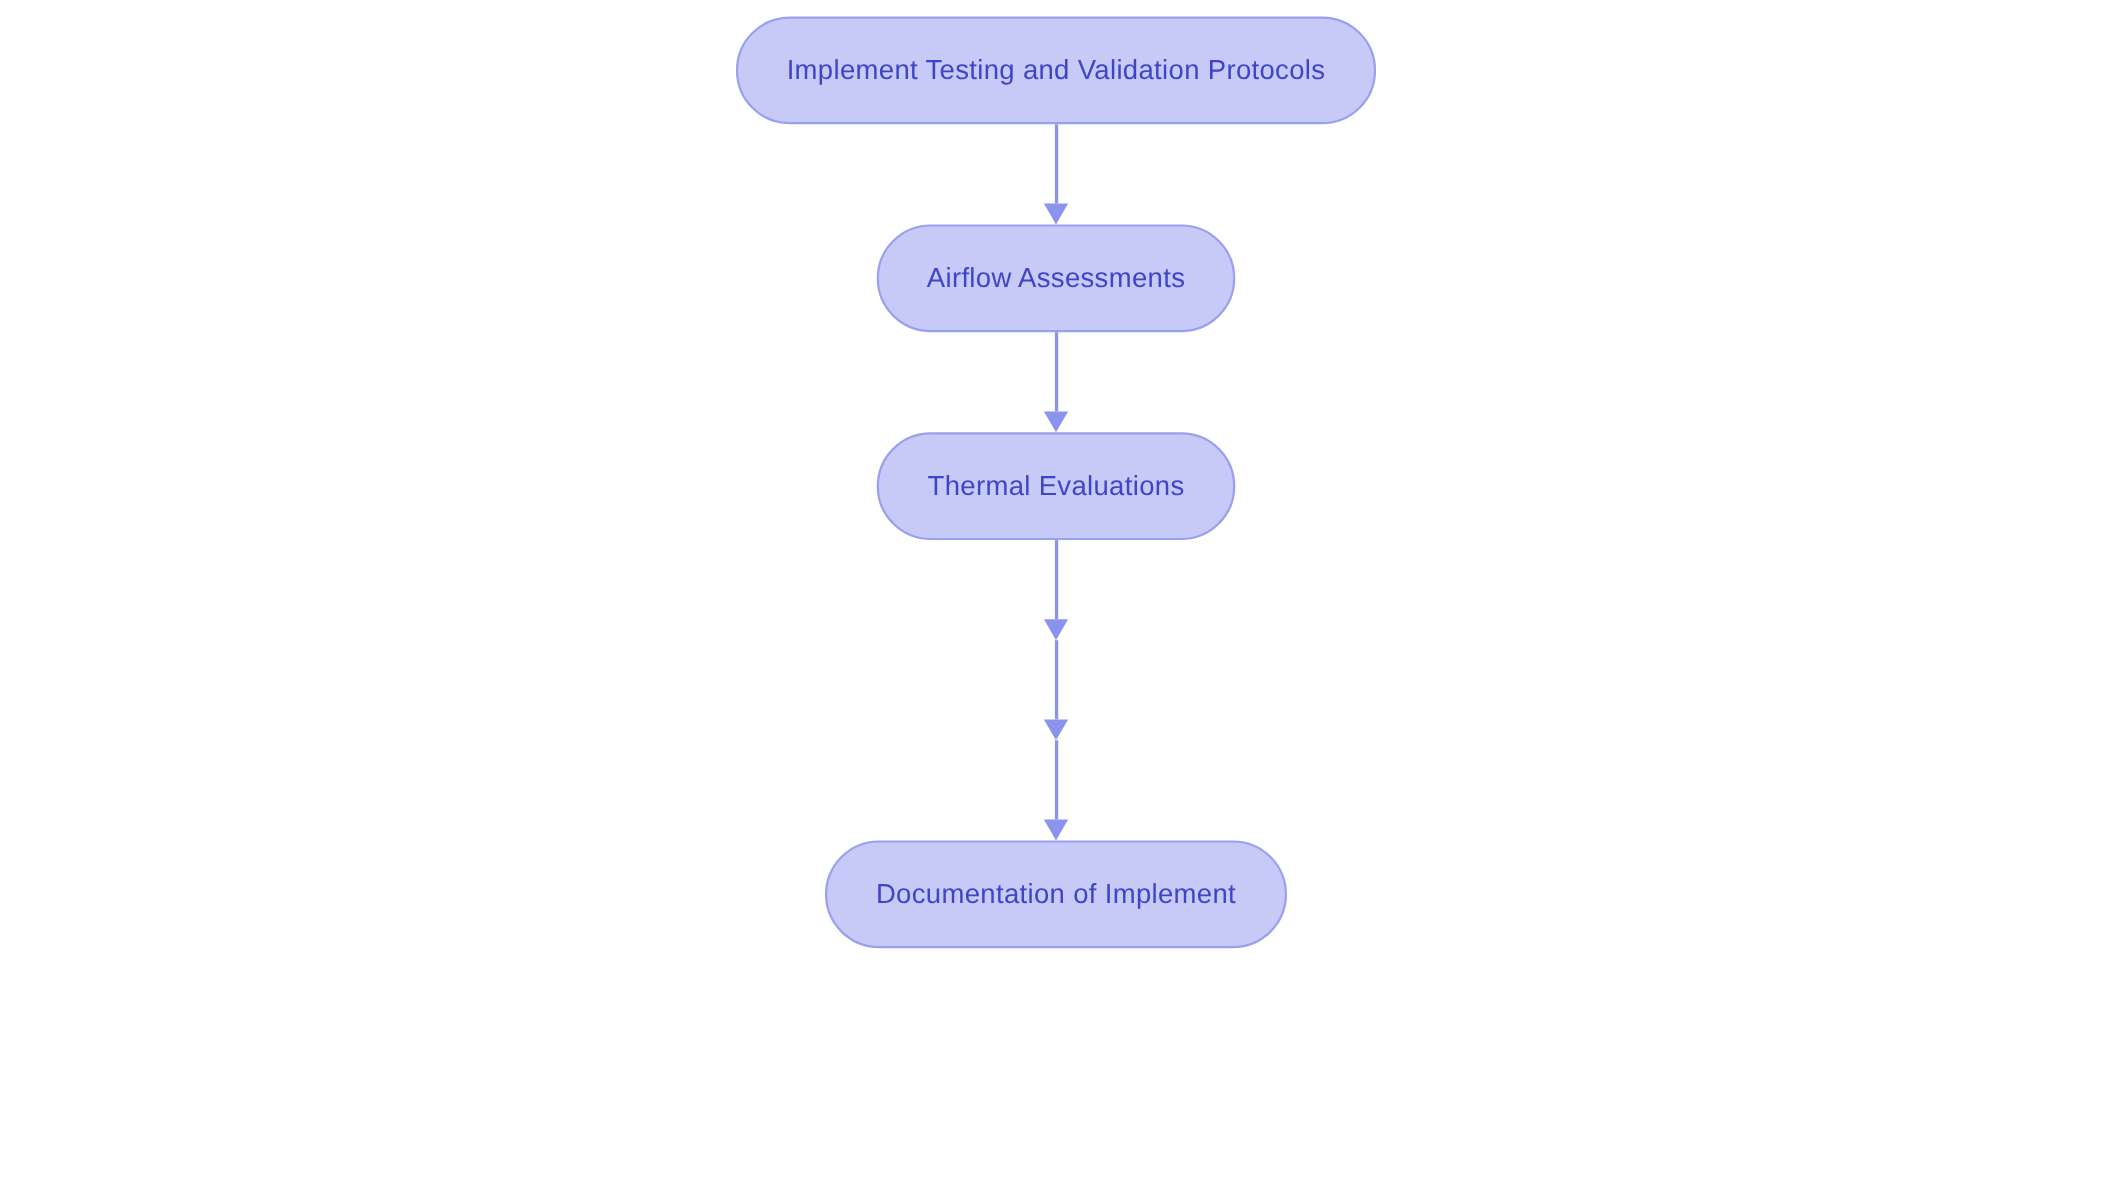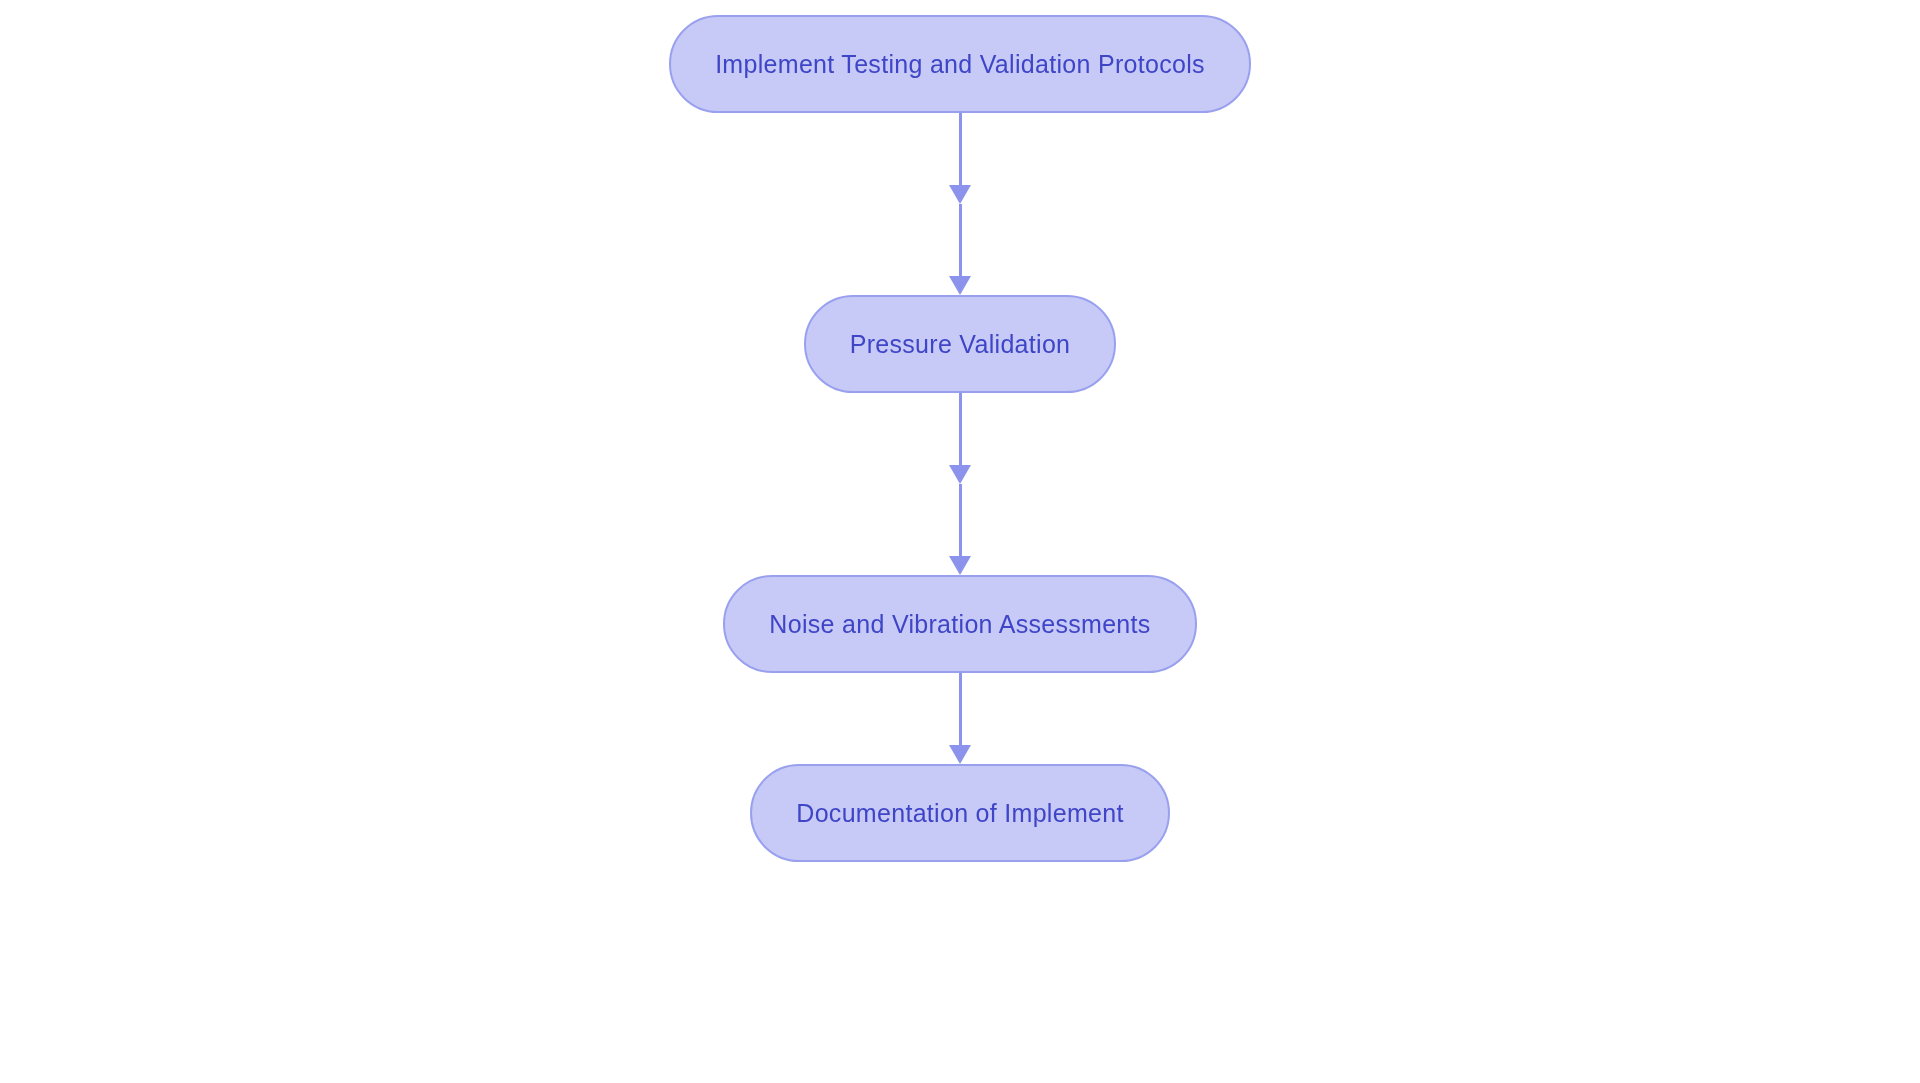--- a/index.html
+++ b/index.html
@@ -66,40 +66,40 @@
 
 <div class="canvas">
 
   <div class="flow-node">Implement Testing and Validation Protocols</div>
 
   <div class="flow-arrow">
     <div class="shaft"></div>
     <div class="head"></div>
   </div>
 
+  <div class="flow-node">Airflow Assessments</div>
 
   <div class="flow-arrow">
     <div class="shaft"></div>
     <div class="head"></div>
   </div>
 
-  <div class="flow-node">Pressure Validation</div>
+  <div class="flow-node">Thermal Evaluations</div>
 
   <div class="flow-arrow">
     <div class="shaft"></div>
     <div class="head"></div>
   </div>
 
 
   <div class="flow-arrow">
     <div class="shaft"></div>
     <div class="head"></div>
   </div>
 
-  <div class="flow-node">Noise and Vibration Assessments</div>
 
   <div class="flow-arrow">
     <div class="shaft"></div>
     <div class="head"></div>
   </div>
 
   <div class="flow-node">Documentation of Implement</div>
 
 </div>
 

